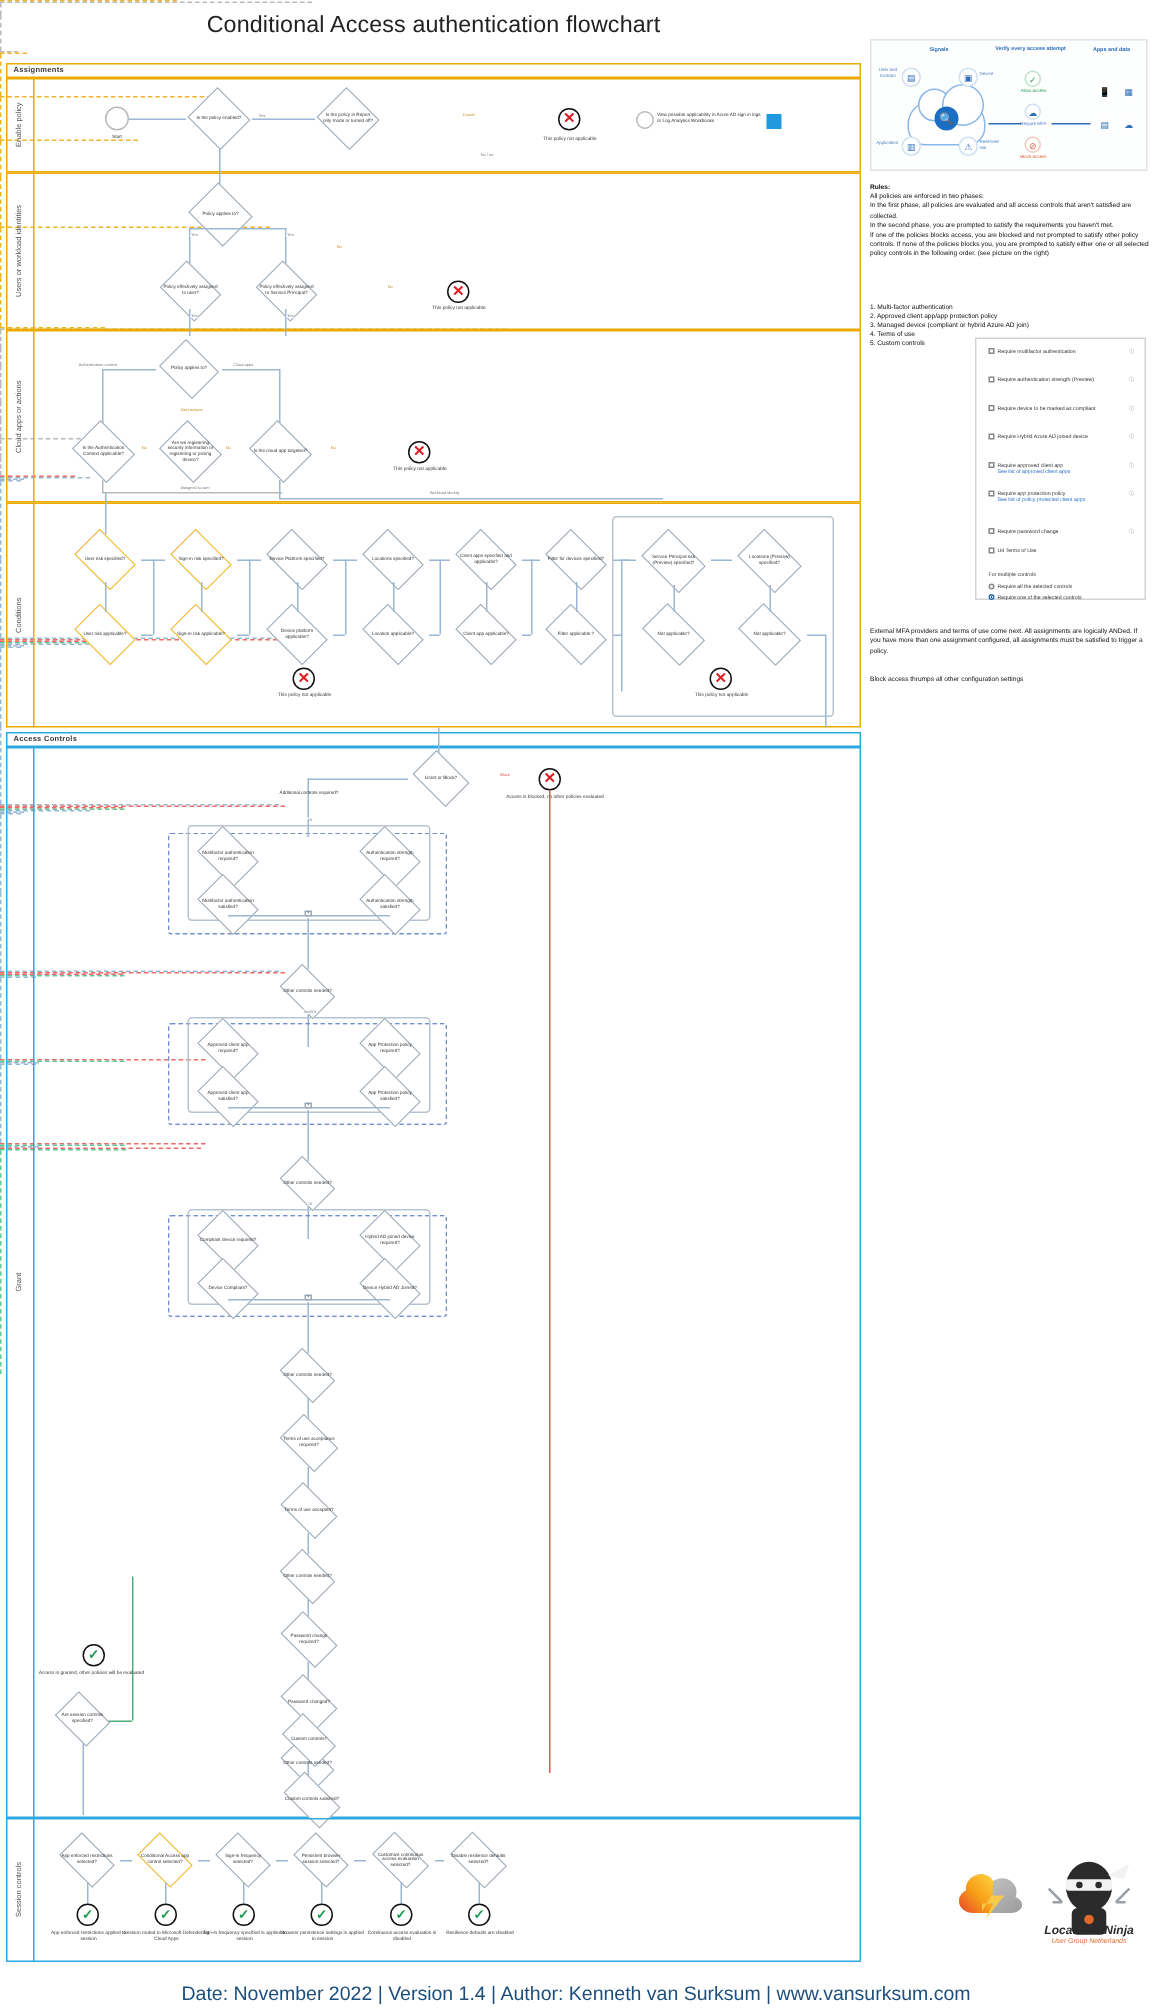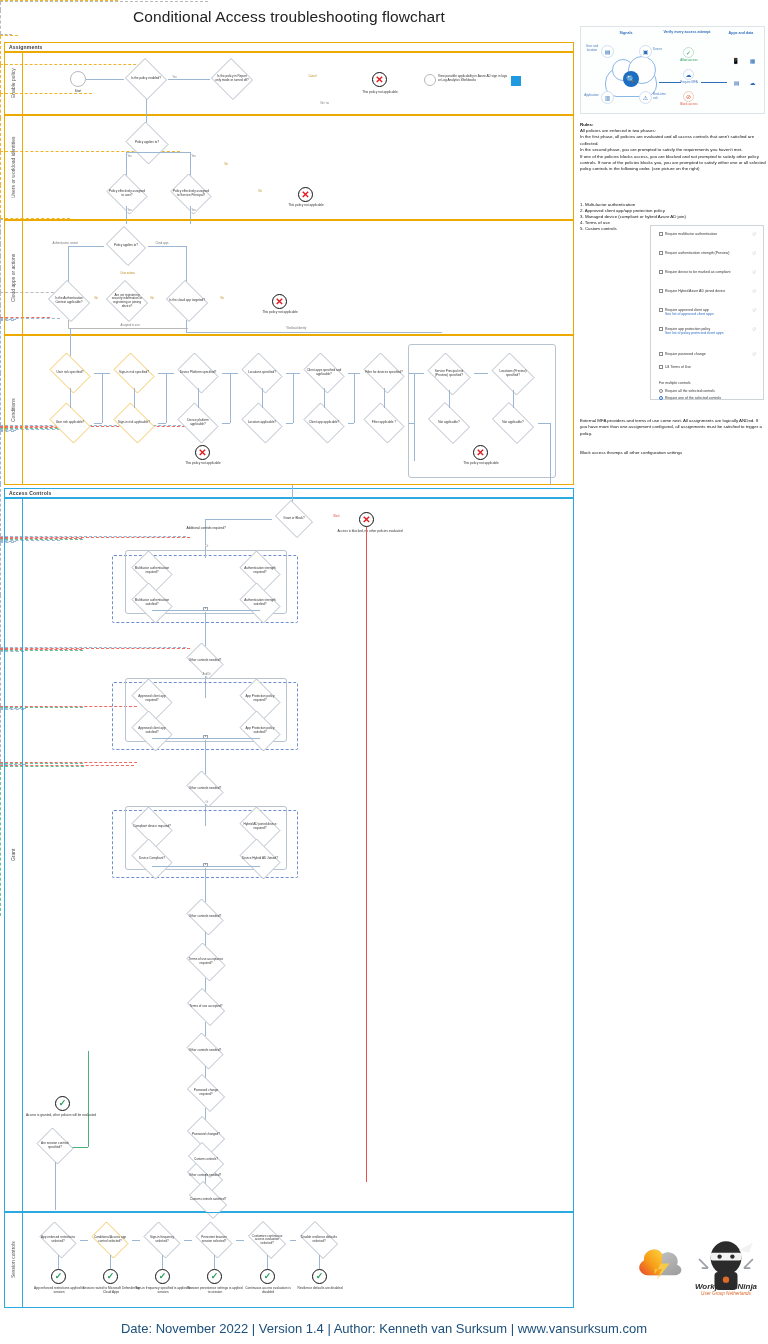--- a/index.html
+++ b/index.html
@@ -156,21 +156,21 @@
   .logo-cloud { position:absolute; left:632px; top:1238px; width:56px; height:48px; }
   .logo-ninja { position:absolute; left:694px; top:1228px; width:64px; height:70px; }
   .ninja-txt { position:absolute; left:694px; top:1282px; width:64px; text-align:center; font-size:8px; color:#2b2b2b; font-style:italic; font-weight:bold; }
   .ninja-sub { position:absolute; left:694px; top:1291px; width:64px; text-align:center; font-size:4.6px; color:#e06a2a; font-style:italic; }
 </style>
 </head>
 <body>
 
 <div id="canvas">
 
-  <div class="title">Conditional Access troubleshooting flowchart</div>
+  <div class="title">Conditional Access authentication flowchart</div>
 
   <div class="band" style="left:4px;top:42px;width:570px;height:10px;"></div>
   <div class="band-hdr" style="left:6px;top:44px;">Assignments</div>
 
   <div class="band" style="left:4px;top:52px;width:570px;height:63px;"></div>
   <div class="vsep" style="left:22px;top:52px;height:63px;"></div>
   <div class="lane-label" style="left:4px;top:52px;width:18px;height:63px;">Enable policy</div>
 
   <div class="circ" style="left:70px;top:71px;width:16px;height:16px;"></div>
   <div class="node-txt" style="left:62px;top:90px;width:32px;">Start</div>
@@ -847,16 +847,16 @@
   <ellipse cx="50" cy="42" rx="24" ry="26" fill="#2b2b2b"></ellipse>
   <rect x="26" y="34" width="48" height="12" rx="3" fill="#f2f2f2"></rect>
   <circle cx="40" cy="40" r="3.4" fill="#2b2b2b"></circle>
   <circle cx="60" cy="40" r="3.4" fill="#2b2b2b"></circle>
   <path d="M70 30 L92 18 L86 34 Z" fill="#f2f2f2"></path>
   <rect x="32" y="64" width="36" height="28" rx="6" fill="#2b2b2b"></rect>
   <circle cx="50" cy="76" r="5" fill="#e06a2a"></circle>
   <path d="M22 58 L8 44 M22 58 L14 50 M22 58 L12 58" stroke="#9aa0a6" stroke-width="2.6" fill="none"></path>
   <path d="M78 58 L92 44 M78 58 L86 50 M78 58 L88 58" stroke="#9aa0a6" stroke-width="2.6" fill="none"></path>
 </svg>
-<div class="ninja-txt">Workplace Ninja</div>
+<div class="ninja-txt">Locations Ninja</div>
 <div class="ninja-sub">User Group Netherlands</div>
 
 <div class="footer">Date: November 2022 | Version 1.4 | Author: Kenneth van Surksum | www.vansurksum.com</div>
 
 </body></html>

